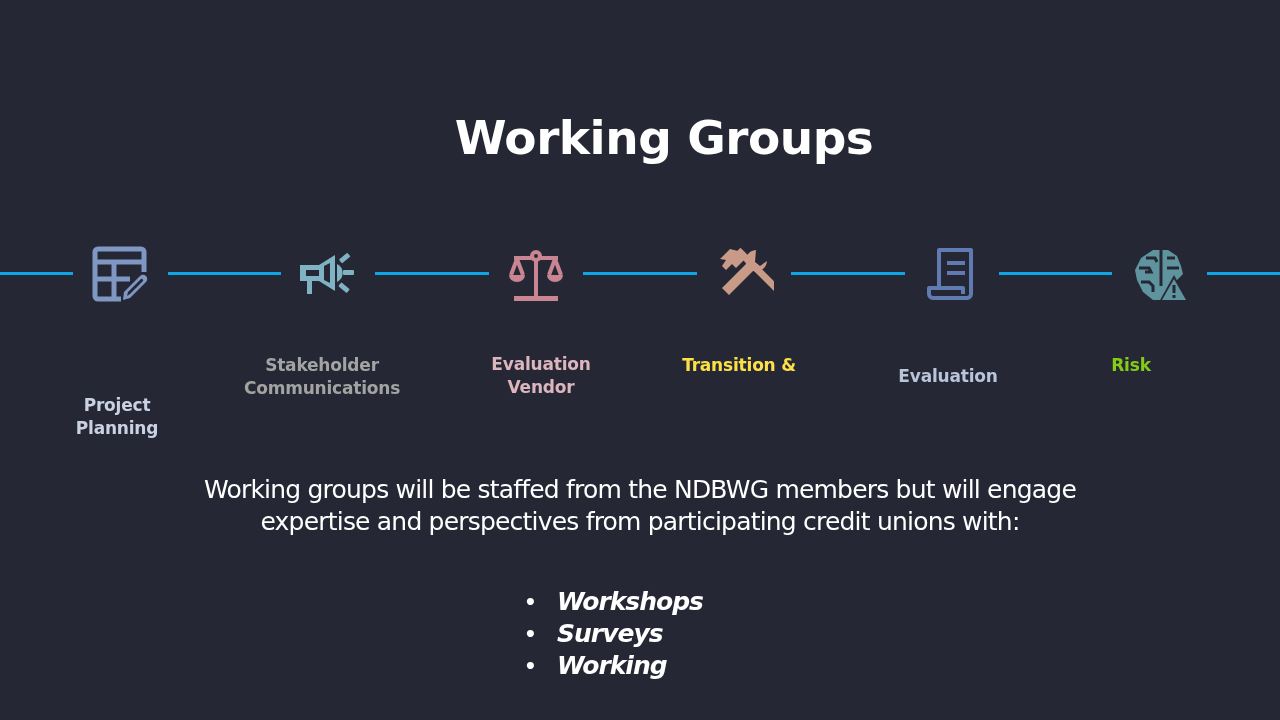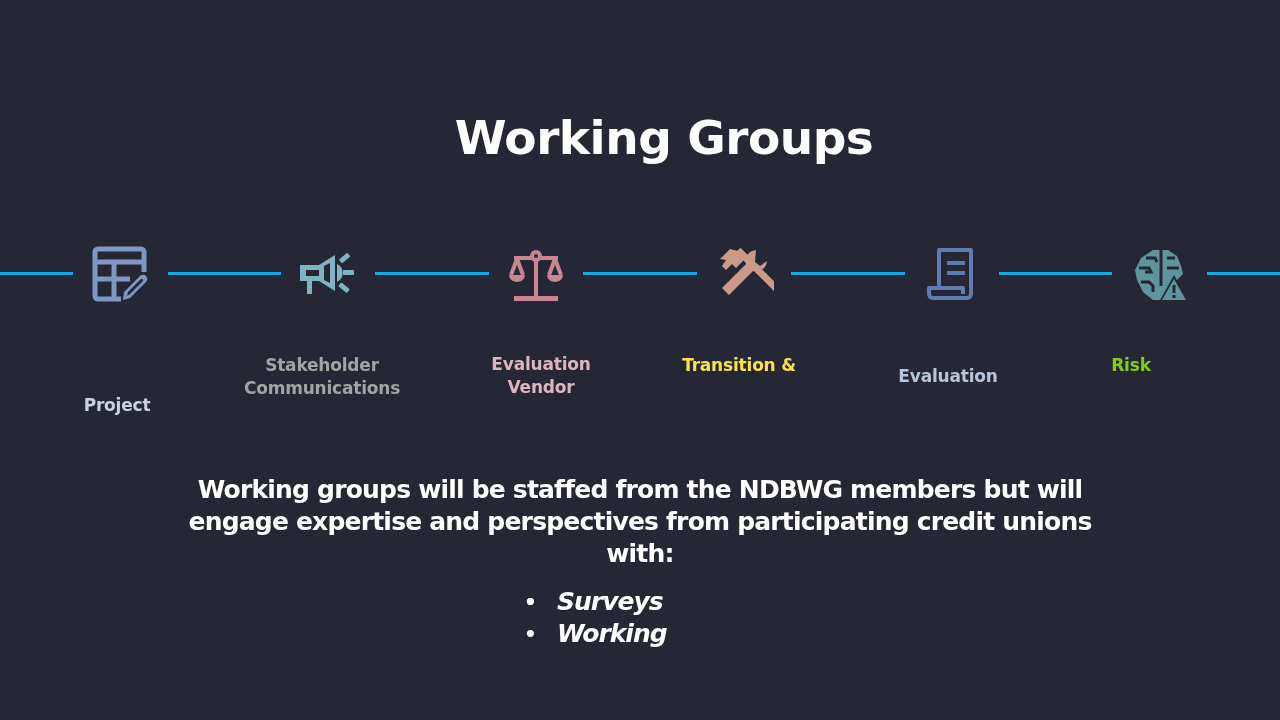--- a/index.html
+++ b/index.html
@@ -24,21 +24,21 @@
     }
     .icon svg { width: 60px; height: 60px; display: block; }
     .label {
       position: absolute; width: 220px; text-align: center;
       font-size: 17px; font-weight: bold; line-height: 23px;
       letter-spacing: -0.2px;
     }
     .body-text {
       position: absolute; left: 170px; top: 474px; width: 940px;
       text-align: center; color: #ffffff;
-      font-size: 25px; font-weight: bold; line-height: 32px;
+      font-size: 25px; font-weight: normal; line-height: 32px;
       letter-spacing: -0.8px;
     }
     .bullets {
       position: absolute; left: 524px; top: 586px;
       list-style: none; margin: 0; padding: 0;
       color: #ffffff; font-size: 25px; font-weight: bold; font-style: italic;
       line-height: 32px; letter-spacing: -1px;
     }
     .bullets li { position: relative; padding-left: 33px; }
     .bullets li .dot {
@@ -135,20 +135,21 @@
       </g>
       <path d="M43 31 L58 58 H28 Z" fill="#252834"></path>
       <path d="M43 35 L55 56 H31 Z" fill="#5f939e"></path>
       <rect x="41.5" y="41" width="3" height="8" fill="#252834"></rect>
       <rect x="41.5" y="51" width="3" height="3" fill="#252834"></rect>
     </svg>
   </div>
 
   <div class="label" style="left:7px; top:354px; color:#c9d1e3;margin-top:40px;">
     <div>Project</div>
+    <div>Planning</div>
   </div>
   <div class="label" style="left:212px; top:354px; color:#a3a3a3;">
     <div>Stakeholder</div>
     <div>Communications</div>
   </div>
   <div class="label" style="left:431px; top:353px; color:#dcb6bd;">
     <div>Evaluation</div>
     <div>Vendor</div>
   </div>
   <div class="label" style="left:629px; top:354px; color:#fde047;">
@@ -159,20 +160,21 @@
   </div>
   <div class="label" style="left:1021px; top:354px; color:#84cc16;">
     <div>Risk</div>
   </div>
 
   <div class="body-text">Working groups will be staffed from the NDBWG members but will engage expertise and perspectives from participating credit unions with:</div>
 
   <ul class="bullets">
     <li>
       <span class="dot">•</span>
+      <span>Workshops</span>
     </li>
     <li>
       <span class="dot">•</span>
       <span>Surveys</span>
     </li>
     <li>
       <span class="dot">•</span>
       <span>Working</span>
     </li>
   </ul>

